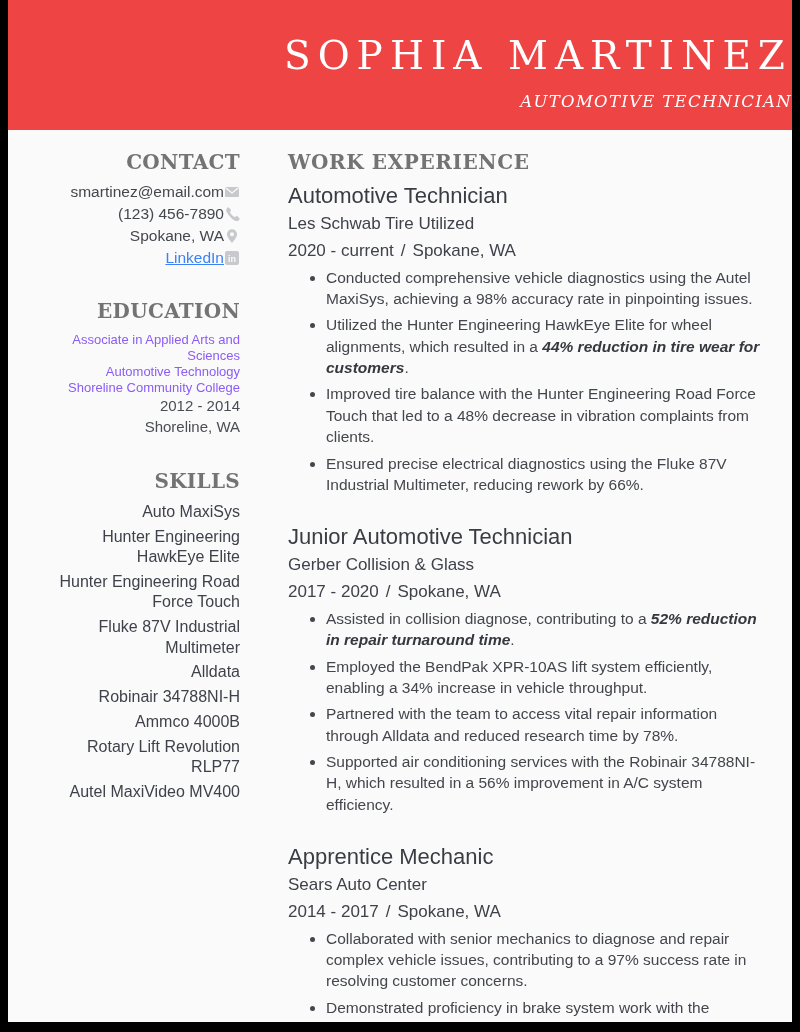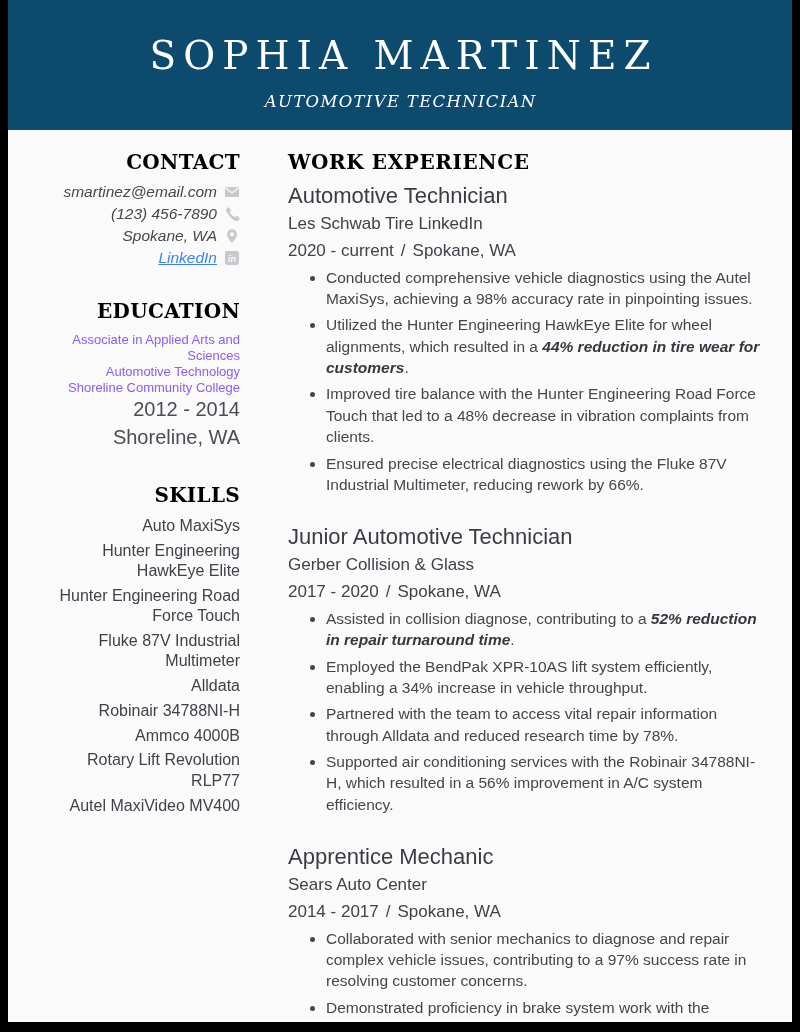--- a/index.html
+++ b/index.html
@@ -11,25 +11,25 @@
     height: 1032px;
     background: #000;
     padding: 0 8px 10px 8px;
     display: flex;
     flex-direction: column;
   }
 
   
   .header {
     height: 130px;
-    background: #0c4a6e;
+    background: #ef4444;
     color: #fff;
     display: flex;
     flex-direction: column;
-    align-items: center;
+    align-items: flex-end;
     justify-content: center;
     text-align: center;
   }
   .header .name {
     font-family: "DejaVu Serif", "Liberation Serif", serif;
     font-weight: 400;
     font-size: 39px;
     letter-spacing: 0.18em;
     text-indent: 0.18em;
     margin-top: 14px;
@@ -50,55 +50,53 @@
     background: #fafafa;
     display: flex;
     padding: 20px 0 0 0;
     overflow: hidden;
   }
 
   h2.section-heading {
     font-family: "DejaVu Serif", "Liberation Serif", serif;
     font-weight: 700;
     font-size: 20px;
-    color: #000000;
+    color: #737373;
     letter-spacing: 0.015em;
   }
 
   
   .sidebar {
     width: 232px;
     flex: 0 0 232px;
     padding-left: 28px;
     text-align: right;
     color: #44474d;
   }
   .sidebar .section-heading { margin-bottom: 9px; }
 
   .contact-row {
     display: flex;
     justify-content: flex-end;
     align-items: center;
-    gap: 7px;
     margin-bottom: 4px;
     font-size: 15.5px;
     color: #44474d;
-    font-style: italic;
   }
   .contact-row .icon { width: 16px; height: 16px; flex: 0 0 16px; display: inline-flex; }
   .contact-row .icon svg { width: 16px; height: 16px; }
   a.linkedin-link {
     color: #3b82f6;
     text-decoration: underline;
     cursor: pointer;
   }
 
   .edu-section { margin-top: 32px; }
   .edu-line { font-size: 13px; line-height: 1.24; color: #8b5cf6; }
-  .edu-line.small { font-size: 20px; color: #4a4d54; line-height: 1.36; }
+  .edu-line.small { font-size: 15px; color: #4a4d54; line-height: 1.36; }
 
   .skills-section { margin-top: 32px; }
   .skills-list { font-size: 16px; color: #3f424a; }
   .skill-item { line-height: 1.27; margin-bottom: 4.5px; }
 
   
   .main {
     flex: 1;
     padding-left: 48px;
     padding-right: 30px;
@@ -210,21 +208,21 @@
             <div class="skill-item">Autel MaxiVideo MV400</div>
           </div>
       </section>
     </aside>
 
     <main class="main">
       <h2 class="section-heading">WORK EXPERIENCE</h2>
       <div id="jobs-container">
   <section class="job">
     <h3 class="job-title">Automotive Technician</h3>
-    <div class="job-company">Les Schwab Tire LinkedIn</div>
+    <div class="job-company">Les Schwab Tire Utilized</div>
     <div class="job-meta">
       <span class="job-dates">2020 - current</span><span class="job-sep">/</span><span class="job-location">Spokane, WA</span>
     </div>
     <ul class="job-bullets">
               <li><span>Conducted comprehensive vehicle diagnostics using the Autel MaxiSys, achieving a 98% accuracy rate in pinpointing issues.</span></li>
               <li><span>Utilized the Hunter Engineering HawkEye Elite for wheel alignments, which resulted in a </span><span class="em">44% reduction in tire wear for customers</span><span>.</span></li>
               <li><span>Improved tire balance with the Hunter Engineering Road Force Touch that led to a 48% decrease in vibration complaints from clients.</span></li>
               <li><span>Ensured precise electrical diagnostics using the Fluke 87V Industrial Multimeter, reducing rework by 66%.</span></li>
             </ul>
   </section>

